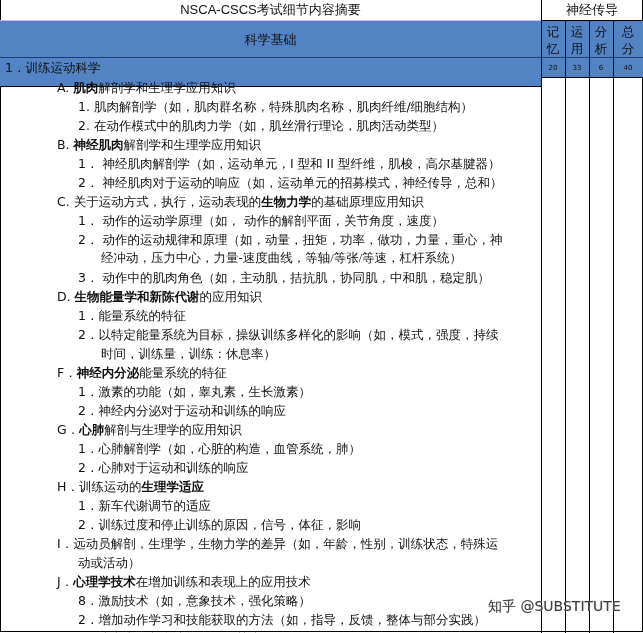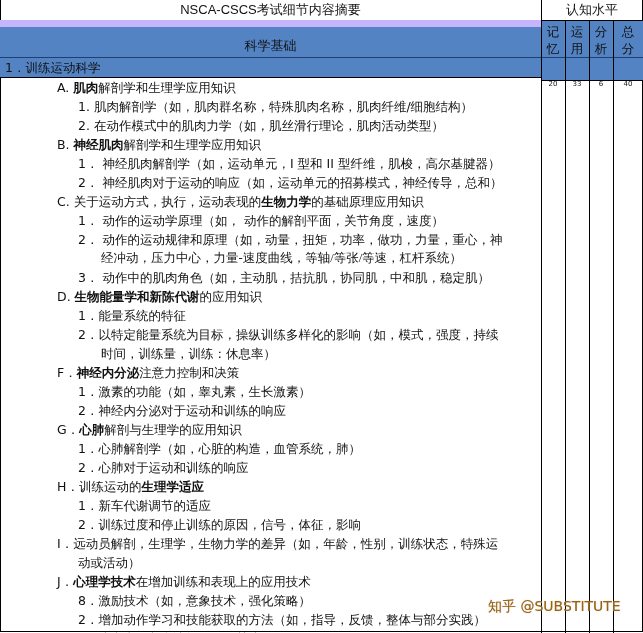--- a/index.html
+++ b/index.html
@@ -5,41 +5,41 @@
   html, body { margin:0; padding:0; background:#fff; }
   body { width:643px; height:633px; overflow:hidden; position:relative;
          font-family:"DejaVu Sans","Liberation Sans",sans-serif; color:#111; }
   .frame { position:absolute; left:0; top:0; width:641px; height:631px; border:1px solid #000; border-top:none; }
   .title-row { position:absolute; left:0; top:0; width:541px; height:17px; text-align:center;
     font-family:"Liberation Sans",sans-serif; font-size:13px; line-height:20px; }
   .cog-title { position:absolute; left:541px; top:0; width:102px; height:20px; text-align:center;
     font-size:13px; line-height:20px; }
   .blue { background:#5383c3; }
   .hdr-main { position:absolute; left:0; top:20px; width:541px; height:37px; text-align:center;
-    font-size:13px; line-height:37px; border-top:7px solid #c4b5fd; box-sizing:border-box; }
+    font-size:13px; line-height:37px; border-top:1px solid #c4b5fd; box-sizing:border-box; }
   .hdr-col { position:absolute; top:20px; height:37px; font-size:12.5px; line-height:17px;
     text-align:center; border-top:1px solid #000; box-sizing:border-box; padding-top:2px; }
-  .sec-main { position:absolute; left:0; top:57px; width:541px; height:21px; font-size:12.5px;
+  .sec-main { position:absolute; left:0; top:57px; width:541px; height:30px; font-size:12.5px;
     line-height:19px; padding-left:5px; box-sizing:border-box; border-top:1px solid #1f3f6f; border-bottom:1px solid #000; }
   .sec-col { position:absolute; top:57px; height:21px; font-size:7px; line-height:8px; text-align:center;
-    padding-top:22px; box-sizing:border-box; border-top:1px solid #1f3f6f; border-bottom:1px solid #000; }
+    padding-top:6px; box-sizing:border-box; border-top:1px solid #1f3f6f; border-bottom:1px solid #000; }
   .vline { position:absolute; top:0; width:1px; height:633px; background:#000; }
   .body { position:absolute; left:0; top:78px; width:541px; }
   .line { position:absolute; font-size:12.5px; line-height:19px; white-space:nowrap; }
   .line b { font-weight:bold; }
-  .wm { position:absolute; left:488px; top:598px; font-size:14px; color:#a16207; letter-spacing:0px;
+  .wm { position:absolute; left:488px; top:598px; font-size:14px; color:#404040; letter-spacing:0px;
     text-shadow:0 0 1px #aaa; }
 </style>
 </head>
 <body>
 
 <div class="frame"></div>
 
 <div class="title-row">NSCA-CSCS考试细节内容摘要</div>
-<div class="cog-title">认知水平</div>
+<div class="cog-title">神经传导</div>
 
 <div class="hdr-main blue">科学基础</div>
 <div class="hdr-col blue" style="left:541px;width:24px">
   <div>记</div>
   <div>忆</div>
 </div>
 <div class="hdr-col blue" style="left:565px;width:24px">
   <div>运</div>
   <div>用</div>
 </div>
@@ -72,21 +72,21 @@
     <div class="line" style="left: 78px; top: 95px;"><span>2．  神经肌肉对于运动的响应（如，运动单元的招募模式，神经传导，总和）</span><b></b><span></span></div>
     <div class="line" style="left: 57px; top: 114px;"><span>C.  关于运动方式，执行，运动表现的</span><b>生物力学</b><span>的基础原理应用知识</span></div>
     <div class="line" style="left: 78px; top: 133px;"><span>1．  动作的运动学原理（如，  动作的解剖平面，关节角度，速度）</span><b></b><span></span></div>
     <div class="line" style="left: 78px; top: 152px;"><span>2．  动作的运动规律和原理（如，动量，扭矩，功率，做功，力量，重心，神</span><b></b><span></span></div>
     <div class="line" style="left: 101px; top: 171px; font-family: Liberation Serif, serif;"><span>经冲动，压力中心，力量-速度曲线，等轴/等张/等速，杠杆系统）</span><b></b><span></span></div>
     <div class="line" style="left: 78px; top: 190px;"><span>3．  动作中的肌肉角色（如，主动肌，拮抗肌，协同肌，中和肌，稳定肌）</span><b></b><span></span></div>
     <div class="line" style="left: 57px; top: 209px;"><span>D. </span><b>生物能量学和新陈代谢</b><span>的应用知识</span></div>
     <div class="line" style="left: 78px; top: 228px;"><span>1．能量系统的特征</span><b></b><span></span></div>
     <div class="line" style="left: 78px; top: 247px;"><span>2．以特定能量系统为目标，操纵训练多样化的影响（如，模式，强度，持续</span><b></b><span></span></div>
     <div class="line" style="left: 101px; top: 266px;"><span>时间，训练量，训练：休息率）</span><b></b><span></span></div>
-    <div class="line" style="left: 57px; top: 285px;"><span>F．</span><b>神经内分泌</b><span>注意力控制和决策</span></div>
+    <div class="line" style="left: 57px; top: 285px;"><span>F．</span><b>神经内分泌</b><span>能量系统的特征</span></div>
     <div class="line" style="left: 78px; top: 304px;"><span>1．激素的功能（如，睾丸素，生长激素）</span><b></b><span></span></div>
     <div class="line" style="left: 78px; top: 323px;"><span>2．神经内分泌对于运动和训练的响应</span><b></b><span></span></div>
     <div class="line" style="left: 57px; top: 342px;"><span>G．</span><b>心肺</b><span>解剖与生理学的应用知识</span></div>
     <div class="line" style="left: 78px; top: 361px;"><span>1．心肺解剖学（如，心脏的构造，血管系统，肺）</span><b></b><span></span></div>
     <div class="line" style="left: 78px; top: 380px;"><span>2．心肺对于运动和训练的响应</span><b></b><span></span></div>
     <div class="line" style="left: 57px; top: 399px;"><span>H．训练运动的</span><b>生理学适应</b><span></span></div>
     <div class="line" style="left: 78px; top: 418px;"><span>1．新车代谢调节的适应</span><b></b><span></span></div>
     <div class="line" style="left: 78px; top: 437px;"><span>2．训练过度和停止训练的原因，信号，体征，影响</span><b></b><span></span></div>
     <div class="line" style="left: 57px; top: 456px;"><span>I．远动员解剖，生理学，生物力学的差异（如，年龄，性别，训练状态，特殊运</span><b></b><span></span></div>
     <div class="line" style="left: 78px; top: 475px;"><span>动或活动）</span><b></b><span></span></div>

